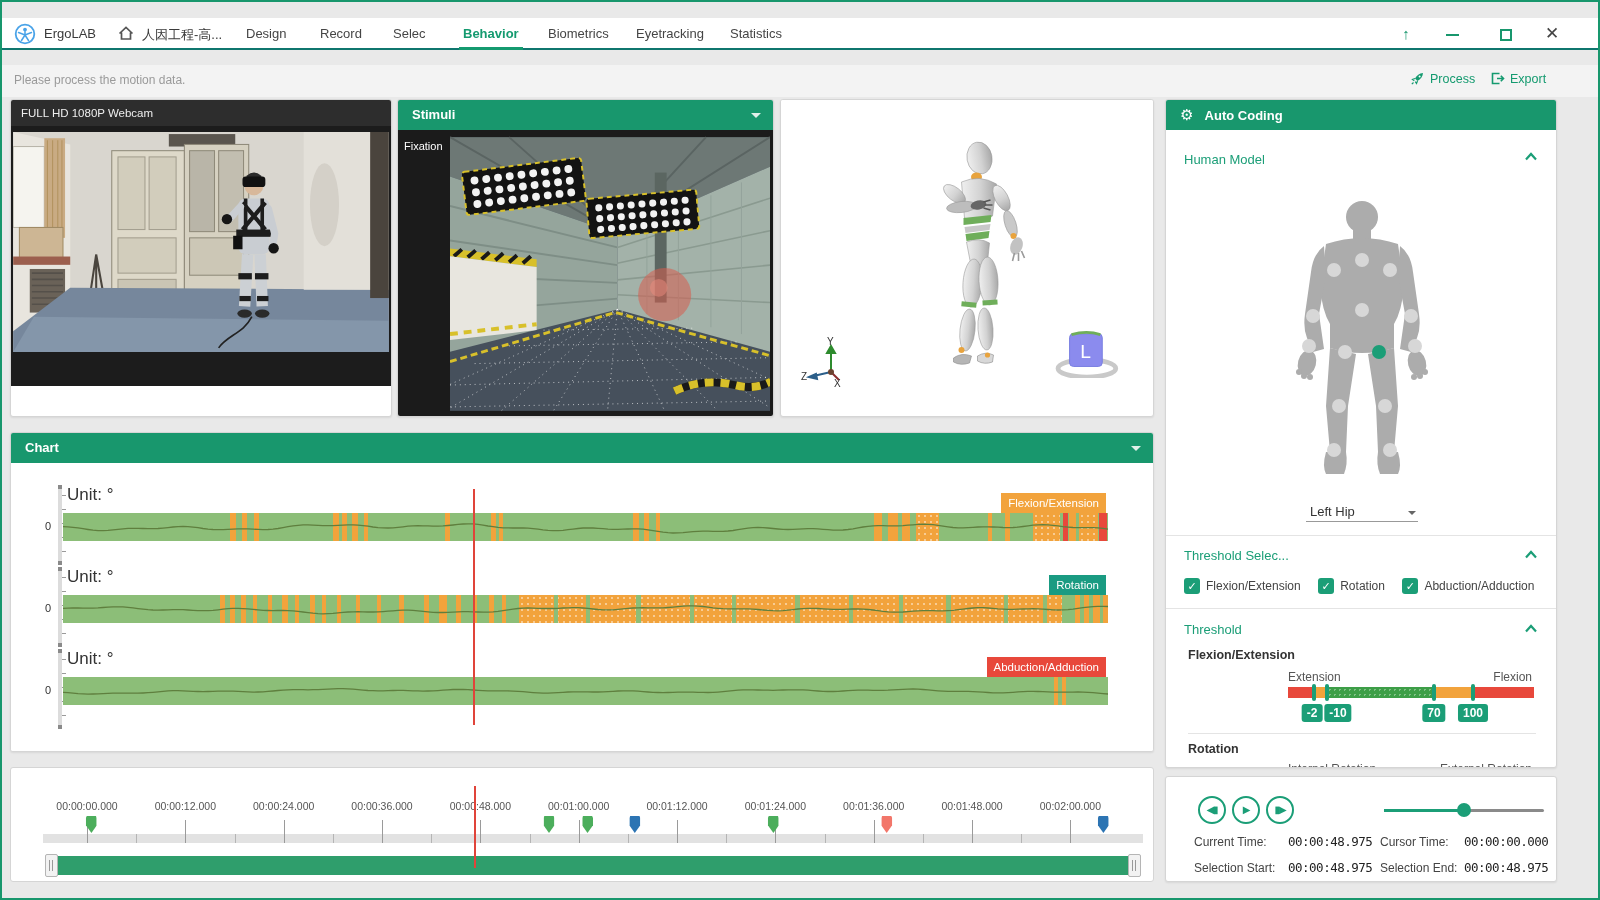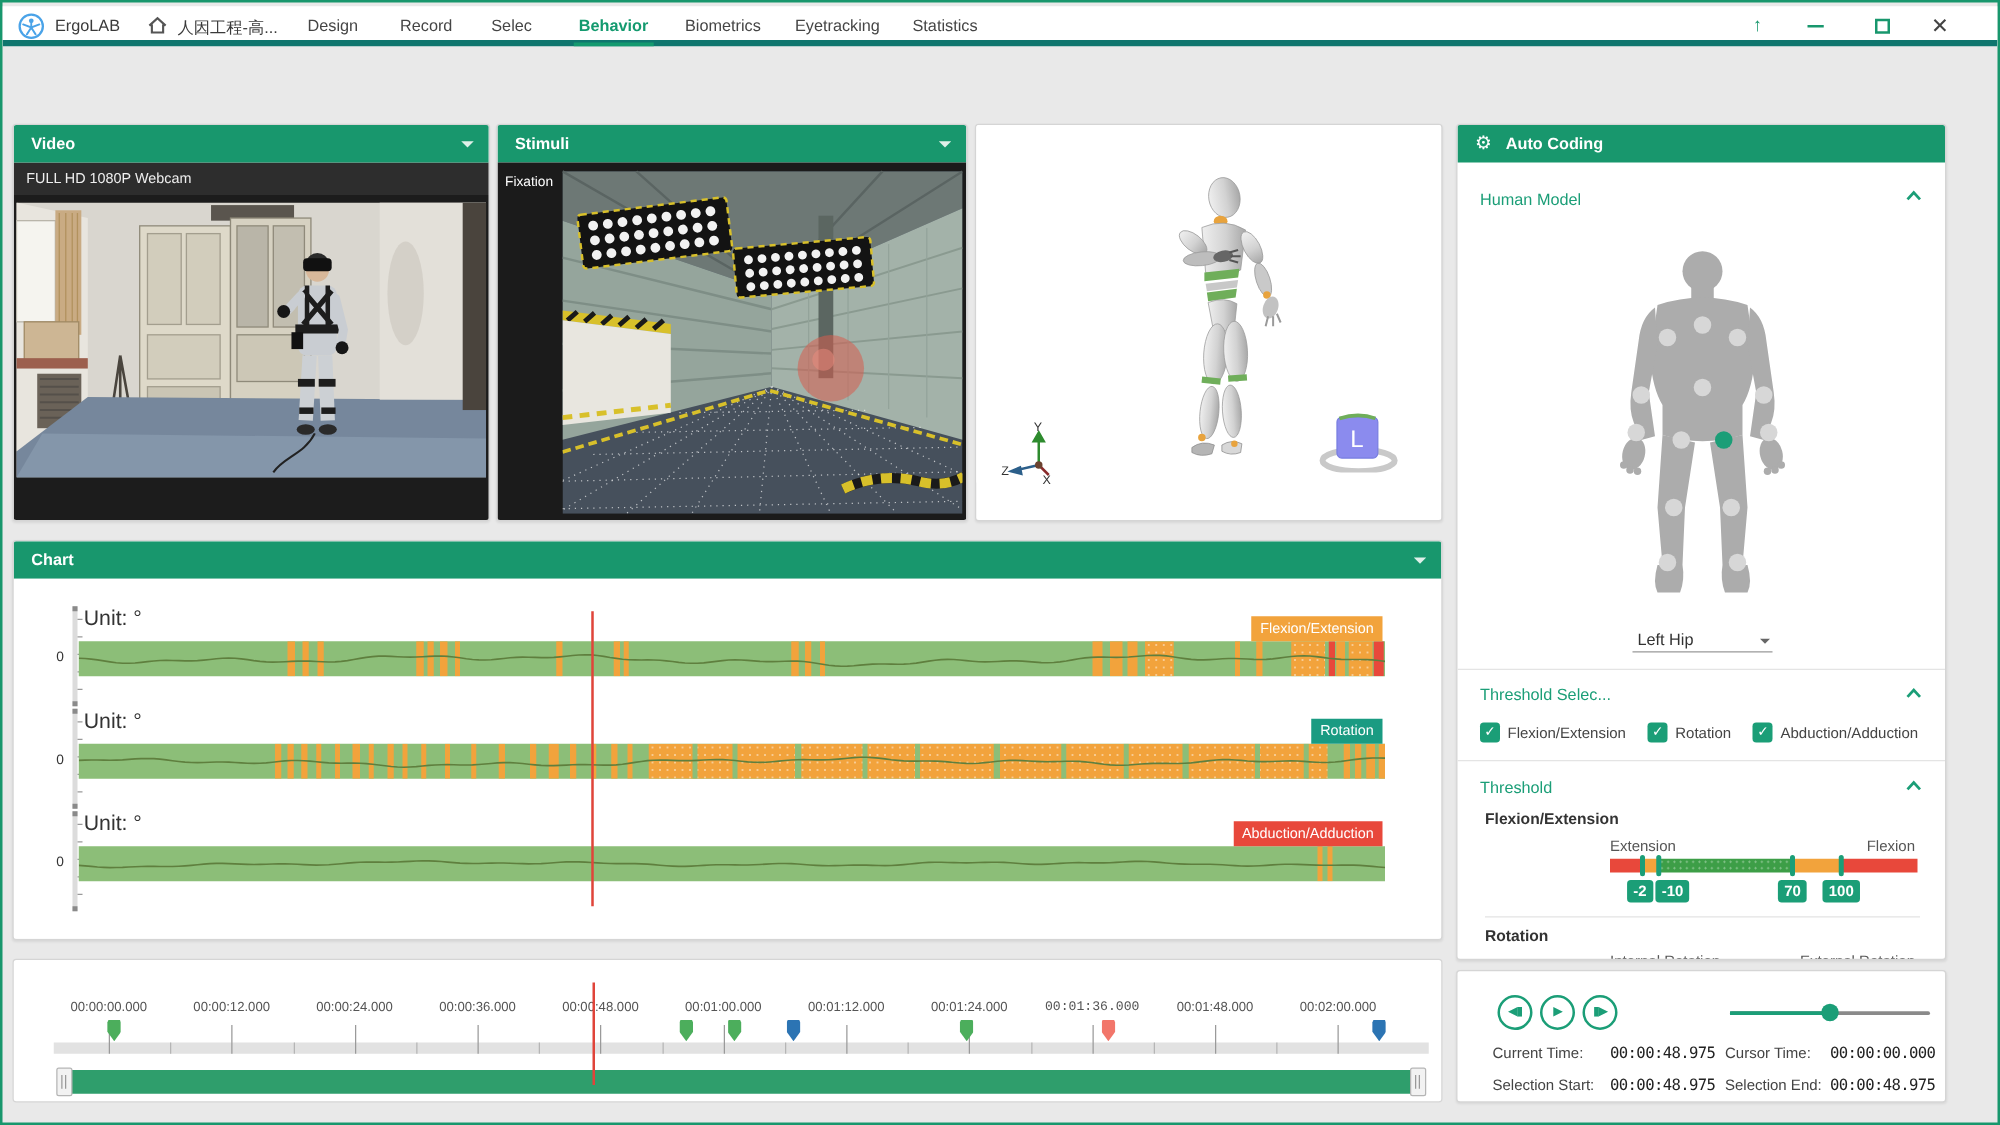--- a/index.html
+++ b/index.html
@@ -2,22 +2,22 @@
 <html><head>
 <meta charset="utf-8">
 <style>
   * { margin:0; padding:0; box-sizing:border-box; }
   html,body { background:#cfcfcf; }
   body { font-family:"Liberation Sans", sans-serif; }
   #app { position:relative; width:1600px; height:900px; background:#e9e9e9;
          border:2px solid #18976D; overflow:hidden; }
 
   
-  #titlebar { position:absolute; left:0; top:3px; width:100%; height:32px; background:#fff;
-              border-bottom:5px solid #0f766e; }
+  #titlebar { position:absolute; left:0; top:16px; width:100%; height:32px; background:#fff;
+              border-bottom:2px solid #0f766e; }
   .logo { position:absolute; left:12px; top:5px; width:22px; height:22px; }
   .app-name { position:absolute; left:42px; top:8px; font-size:13px; color:#3a3a3a; }
   .home-ic { position:absolute; left:116px; top:8px; }
   .proj-name { position:absolute; left:140px; top:8px; font-size:13px; color:#3a3a3a; width:86px;
                white-space:nowrap; overflow:hidden; }
   .menu-item { position:absolute; top:0; height:32px; line-height:32px; font-size:13px; color:#454545;
                padding:0 12px; cursor:default; }
   .menu-item.active { color:#149A6F; font-weight:bold; }
   .menu-item.active::after { content:""; position:absolute; left:8px; right:8px; bottom:0; height:3px; background:#149A6F; }
   .winbtn { position:absolute; top:0; width:40px; height:32px; text-align:center; line-height:32px; }
@@ -178,26 +178,34 @@
     <span class="menu-item" style="left:622px">Eyetracking</span>
     <span class="menu-item" style="left:716px">Statistics</span>
 
     <span class="winbtn wb-up">↑</span>
     <span class="winbtn wb-min"><i></i></span>
     <span class="winbtn wb-max"><i></i></span>
     <span class="winbtn wb-close">✕</span>
   </div>
 
 
+  <div id="subhead">
+    <span class="msg">Please process the motion data.</span>
+    <span class="tool-btn" id="btn-process"><svg width="15" height="15" viewBox="0 0 15 15">
+          <path d="M13 2 C9.5 2.2 6.5 4.5 5 7.5 L7.5 10 C10.5 8.5 12.8 5.5 13 2 Z" fill="#149A6F"></path>
+          <path d="M5 7.5 L2.5 8.5 L4.3 9.7 M7.5 10 L6.5 12.5 L5.3 10.7 M3.5 11.5 L1.8 13.2" stroke="#149A6F" stroke-width="1.2" fill="none"></path>
+          <circle cx="9.6" cy="5.4" r="1" fill="#fff"></circle>
+        </svg><span>Process</span></span>
+    <span class="tool-btn" id="btn-export"><svg width="15" height="15" viewBox="0 0 15 15">
+          <path d="M9.5 2.5 H2.5 V12.5 H9.5" fill="none" stroke="#149A6F" stroke-width="1.6"></path>
+          <path d="M7 7.5 H13.5 M10.8 4.8 L13.5 7.5 L10.8 10.2" fill="none" stroke="#149A6F" stroke-width="1.6"></path>
+        </svg><span>Export</span></span>
+  </div>
 
   <div class="panel" id="panel-video">
-    <div class="phead">
-      <span>Video</span>
-      <div class="caret"></div>
-    </div>
     <div class="vid-src">FULL HD 1080P Webcam</div>
     <div class="vid-body">
       <svg width="376" height="220" viewBox="0 0 362 212">
         <rect x="0" y="0" width="362" height="212" fill="#d9d6cf"></rect>
         <polygon points="0,0 55,12 55,150 0,192" fill="#e8e5de"></polygon>
         <rect x="0" y="14" width="30" height="78" fill="#f5f4ef" stroke="#b9b5aa"></rect>
         <rect x="30" y="6" width="20" height="96" fill="#c9ab83"></rect>
         <path d="M33 8 V100 M38 8 V100 M43 8 V100 M47 8 V100" stroke="#b2925e" stroke-width="1"></path>
         <rect x="6" y="92" width="42" height="30" fill="#cdb694" stroke="#a08a64"></rect>
         <rect x="0" y="120" width="55" height="8" fill="#9c5f4e"></rect>
@@ -659,21 +667,21 @@
         <div class="rtick minor" style="left: 44.23%;"></div>
         <div class="tick-label" style="left: 48.7%;">00:01:00.000</div>
         <div class="rtick major" style="left: 48.7%;"></div>
         <div class="rtick minor" style="left: 53.17%;"></div>
         <div class="tick-label" style="left: 57.64%;">00:01:12.000</div>
         <div class="rtick major" style="left: 57.64%;"></div>
         <div class="rtick minor" style="left: 62.11%;"></div>
         <div class="tick-label" style="left: 66.58%;">00:01:24.000</div>
         <div class="rtick major" style="left: 66.58%;"></div>
         <div class="rtick minor" style="left: 71.05%;"></div>
-        <div class="tick-label" style="left: 75.52%; font-family: Liberation Mono, monospace;">00:01:36.000</div>
+        <div class="tick-label" style="left: 75.52%;">00:01:36.000</div>
         <div class="rtick major" style="left: 75.52%;"></div>
         <div class="rtick minor" style="left: 79.99%;"></div>
         <div class="tick-label" style="left: 84.46%;">00:01:48.000</div>
         <div class="rtick major" style="left: 84.46%;"></div>
         <div class="rtick minor" style="left: 88.93%;"></div>
         <div class="tick-label" style="left: 93.4%;">00:02:00.000</div>
         <div class="rtick major" style="left: 93.4%;"></div>
         <div class="pin green" style="left: 4.4%;"></div>
         <div class="pin green" style="left: 46%;"></div>
         <div class="pin green" style="left: 49.5%;"></div>

